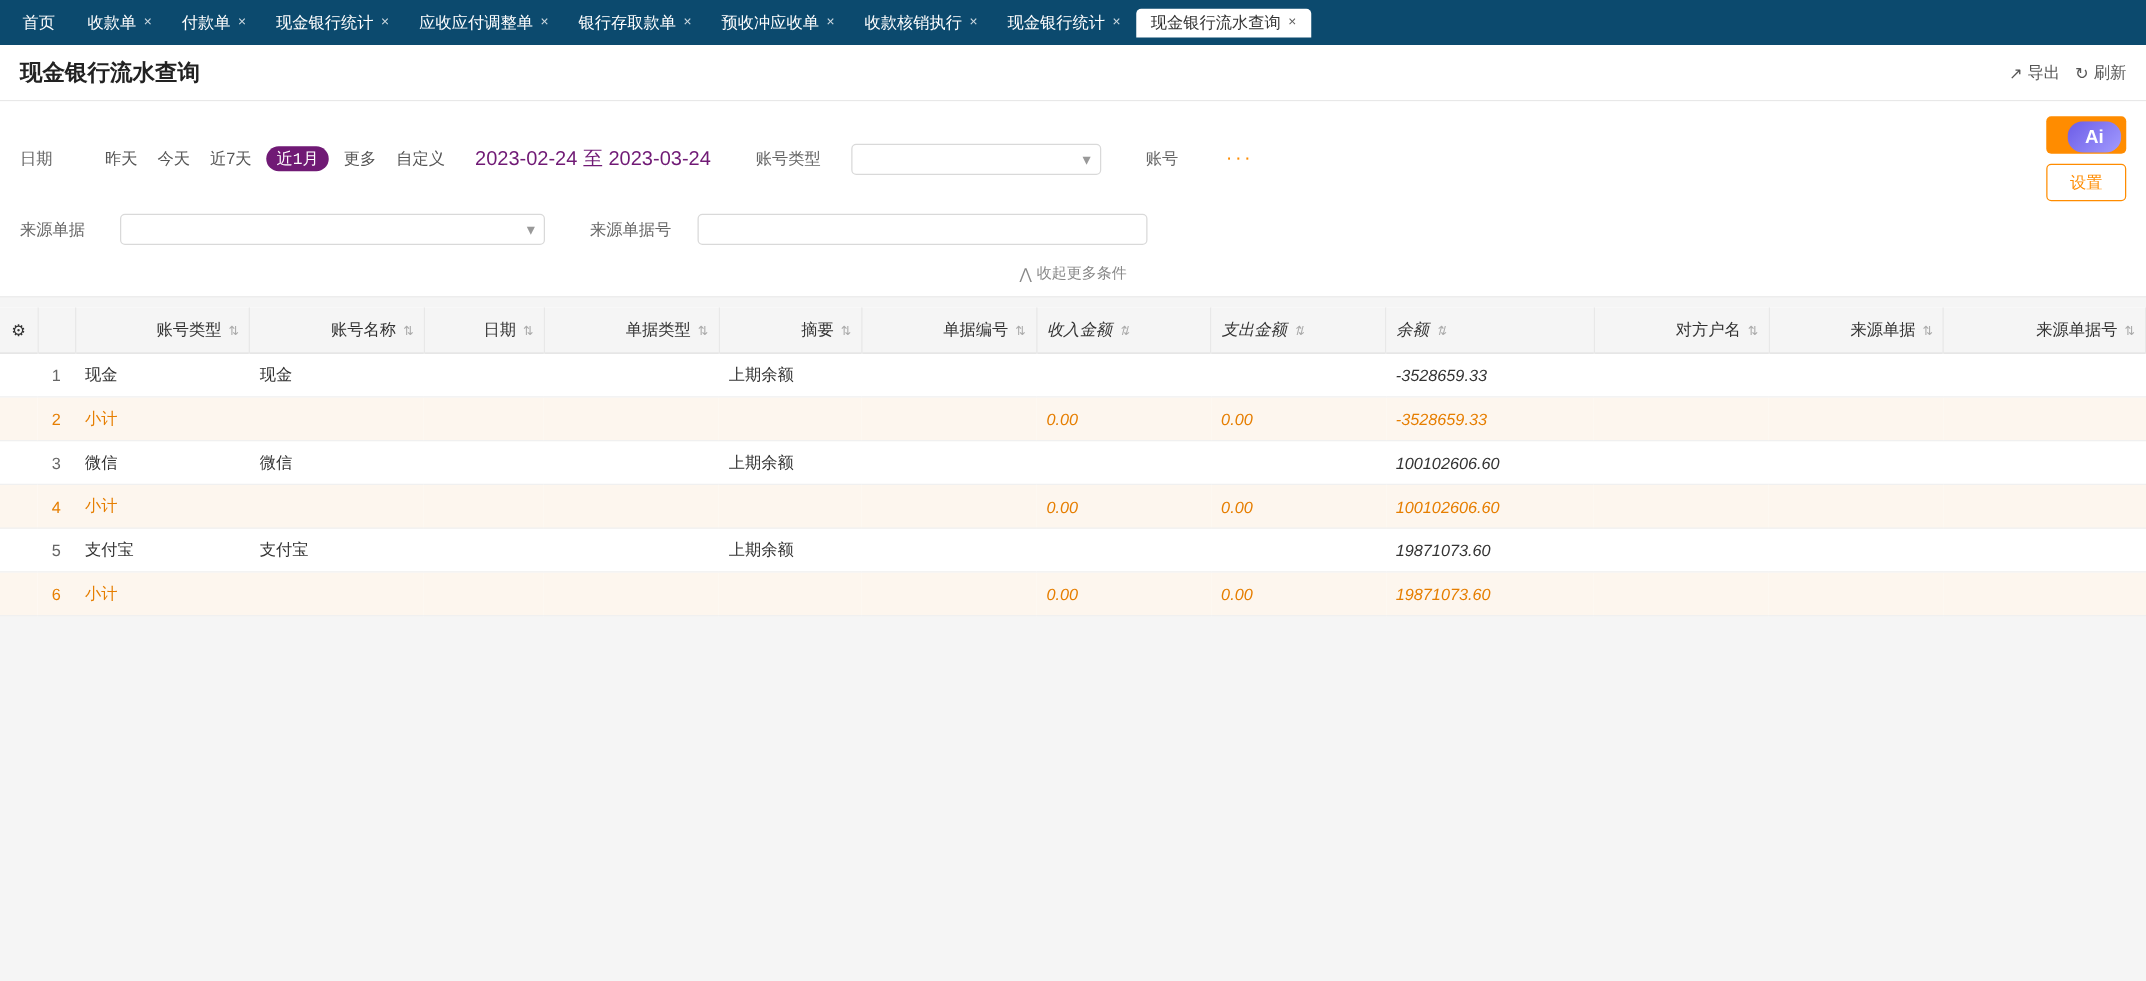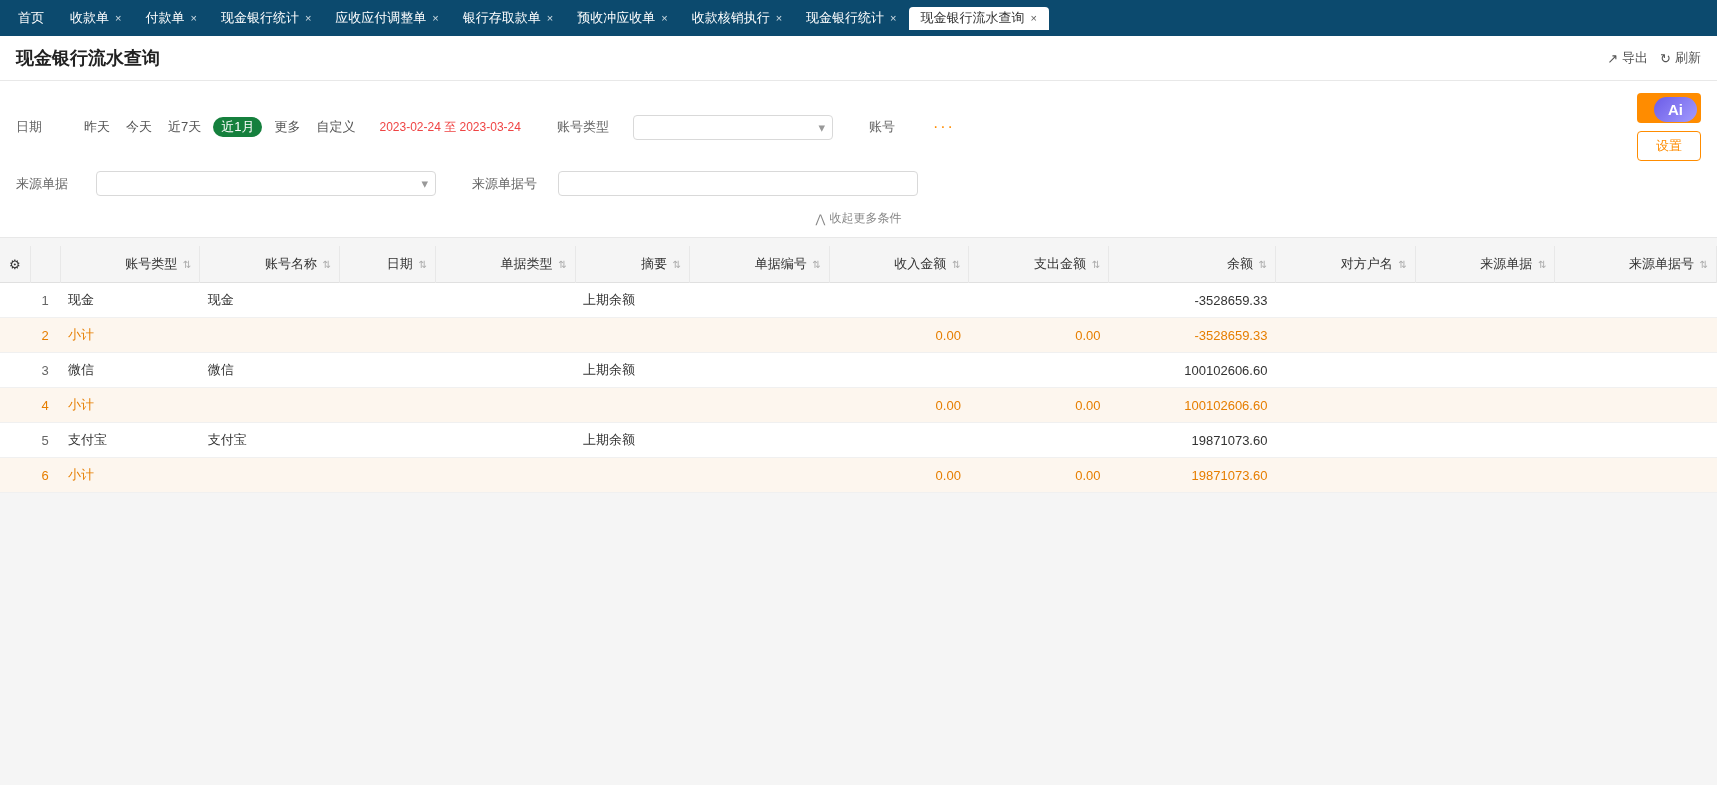--- a/index.html
+++ b/index.html
@@ -94,28 +94,29 @@
       align-items: flex-end;
       gap: 8px;
     }
     .date-shortcut {
       color: #555;
       cursor: pointer;
       font-size: 13px;
       padding: 1px 4px;
     }
     .date-shortcut.active {
-      background: #15803d;
+      background: #701a75;
       color: #fff;
       border-radius: 10px;
       padding: 1px 8px;
+      font-family: Liberation Mono, monospace;
     }
     .date-range {
-      color: #ef4444;
-      font-size: 12px;
+      color: #701a75;
+      font-size: 16px;
       margin-left: 4px;
     }
     .filter-select {
       border: 1px solid #d9d9d9;
       border-radius: 4px;
       padding: 4px 28px 4px 8px;
       font-size: 13px;
       color: #333;
       background: #fff;
       min-width: 200px;
@@ -228,21 +229,22 @@
     .gear-col {
       width: 30px;
       text-align: center;
     }
     .num-col {
       width: 30px;
       text-align: center;
       color: #666;
     }
     .right-align {
-      text-align: right;
+      text-align: left;
+      font-style: italic;
     }
 
     
     .ai-badge {
       position: fixed;
       top: 97px;
       right: 20px;
       background: linear-gradient(135deg, #6c5ce7, #a29bfe);
       color: #fff;
       border-radius: 20px;

